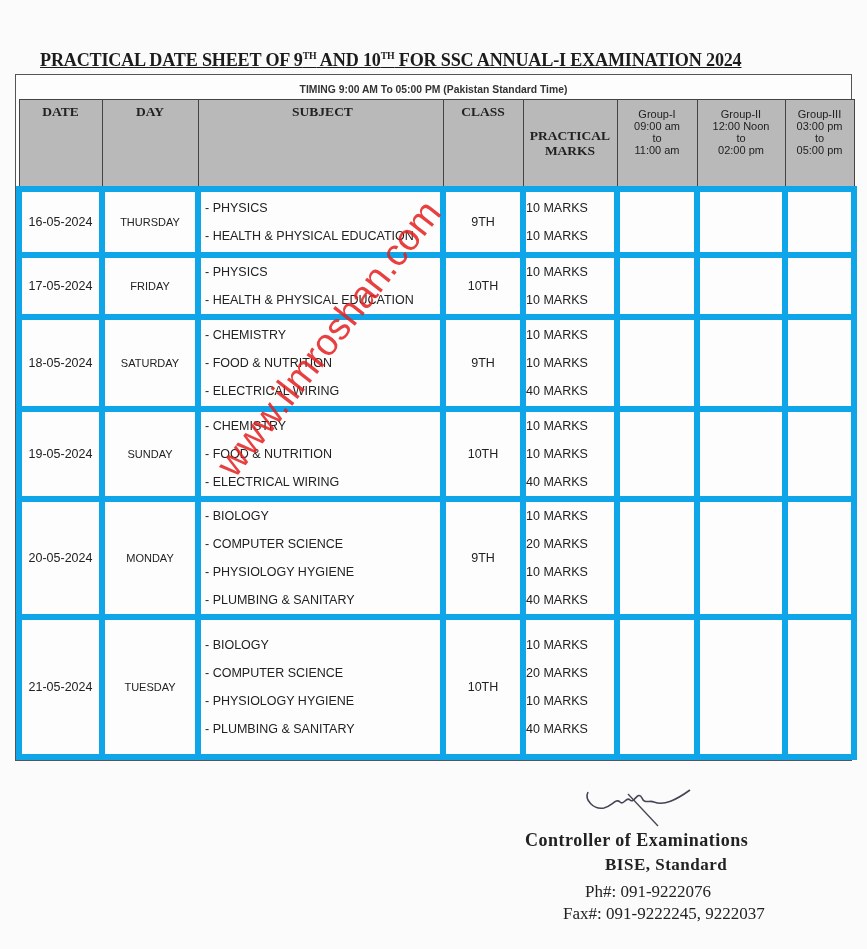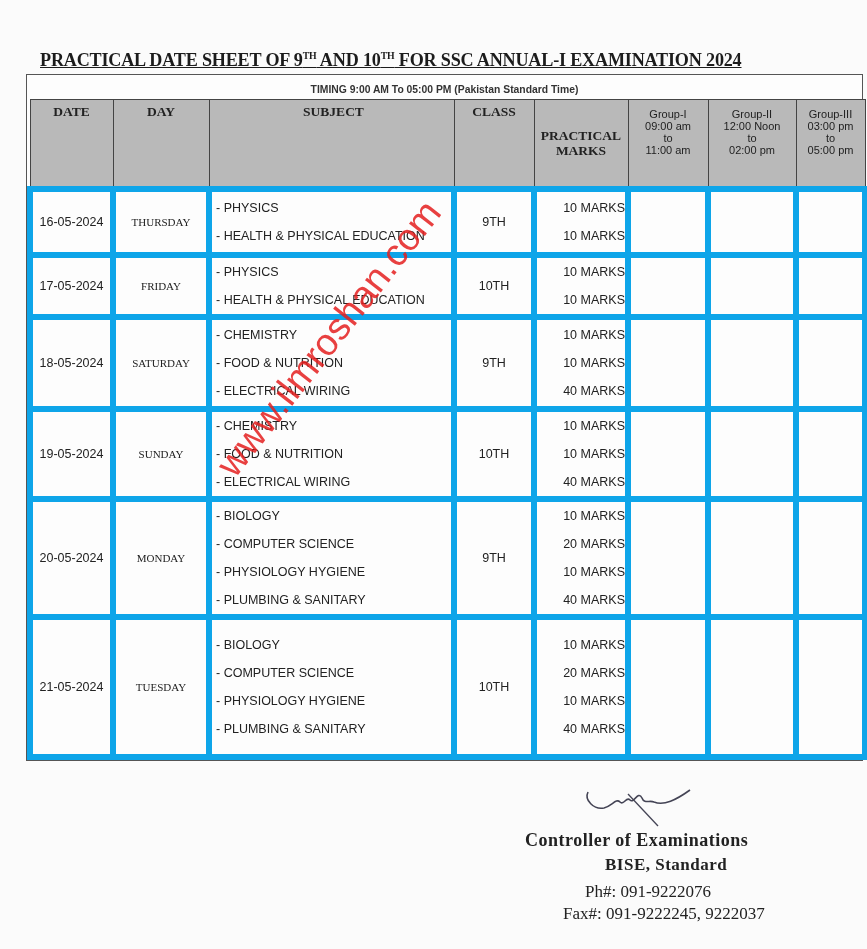--- a/index.html
+++ b/index.html
@@ -9,40 +9,40 @@
   }
   .title {
     position: absolute; left: 40px; top: 50px; width: 800px;
     font-family: "Liberation Serif", serif; font-weight: bold; font-size: 18.5px;
     text-decoration: underline; letter-spacing: -0.2px; color: #1c1c1c;
     transform: scaleX(0.98); transform-origin: left; white-space: nowrap;
   }
   .title sup { font-size: 10px; }
   .sheet {
     position: absolute; left: 15px; top: 74px; width: 835px;
-    border: 1px solid #555; background: #fdfdfd; margin-left: 11px;
+    border: 1px solid #555; background: #fdfdfd;
   }
   .timing {
     height: 24px; line-height: 28px; text-align: center; font-size: 11.5px; font-weight: bold;
     color: #333; transform: scaleX(0.9);
   }
   table { border-collapse: collapse; width: 100%; table-layout: fixed; }
   th {
     background: #b9b9b9; border: 1px solid #444; font-weight: bold; vertical-align: top;
     padding: 4px 2px; height: 54px; color: #222;
   }
   th.serif { font-family: "Liberation Serif", serif; font-size: 13.5px; }
   th.grp { font-family: "Liberation Sans", sans-serif; font-weight: normal; font-size: 11px; line-height: 12px; padding-top: 8px; }
   th.left { text-align: center; padding-left: 6px; }
   td { border: 6px solid #0ea5e9; font-size: 12.5px; vertical-align: middle; padding: 0; }
   td.c { text-align: center; }
-  td.day { font-size: 11px; text-align: center; font-family: Liberation Serif, serif; }
+  td.day { font-size: 11px; text-align: center; }
   .list div { height: 28px; line-height: 28px; white-space: nowrap; }
   .list.sub div { padding-left: 4px; }
-  .marks div { text-align: right; }
+  .marks div { text-align: left; }
   .footer { position: absolute; left: 520px; top: 780px; font-family: "Liberation Serif", serif; }
   .sig { position: absolute; left: 60px; top: 0px; }
   .ctrl { position: absolute; left: 5px; top: 50px; font-weight: bold; font-size: 18px; white-space: nowrap; letter-spacing: 0.5px; }
   .bise { position: absolute; left: 85px; top: 75px; font-weight: bold; font-size: 17px; white-space: nowrap; letter-spacing: 0.5px; }
   .ph { position: absolute; left: 65px; top: 102px; font-size: 17px; white-space: nowrap; }
   .fax { position: absolute; left: 43px; top: 124px; font-size: 17px; white-space: nowrap; }
   .wm {
     position: absolute; left: 225px; top: 450px; color: #e52020; font-size: 38px;
     transform: rotate(-52deg); transform-origin: left center; white-space: nowrap; opacity: 0.85;
     pointer-events: none;

